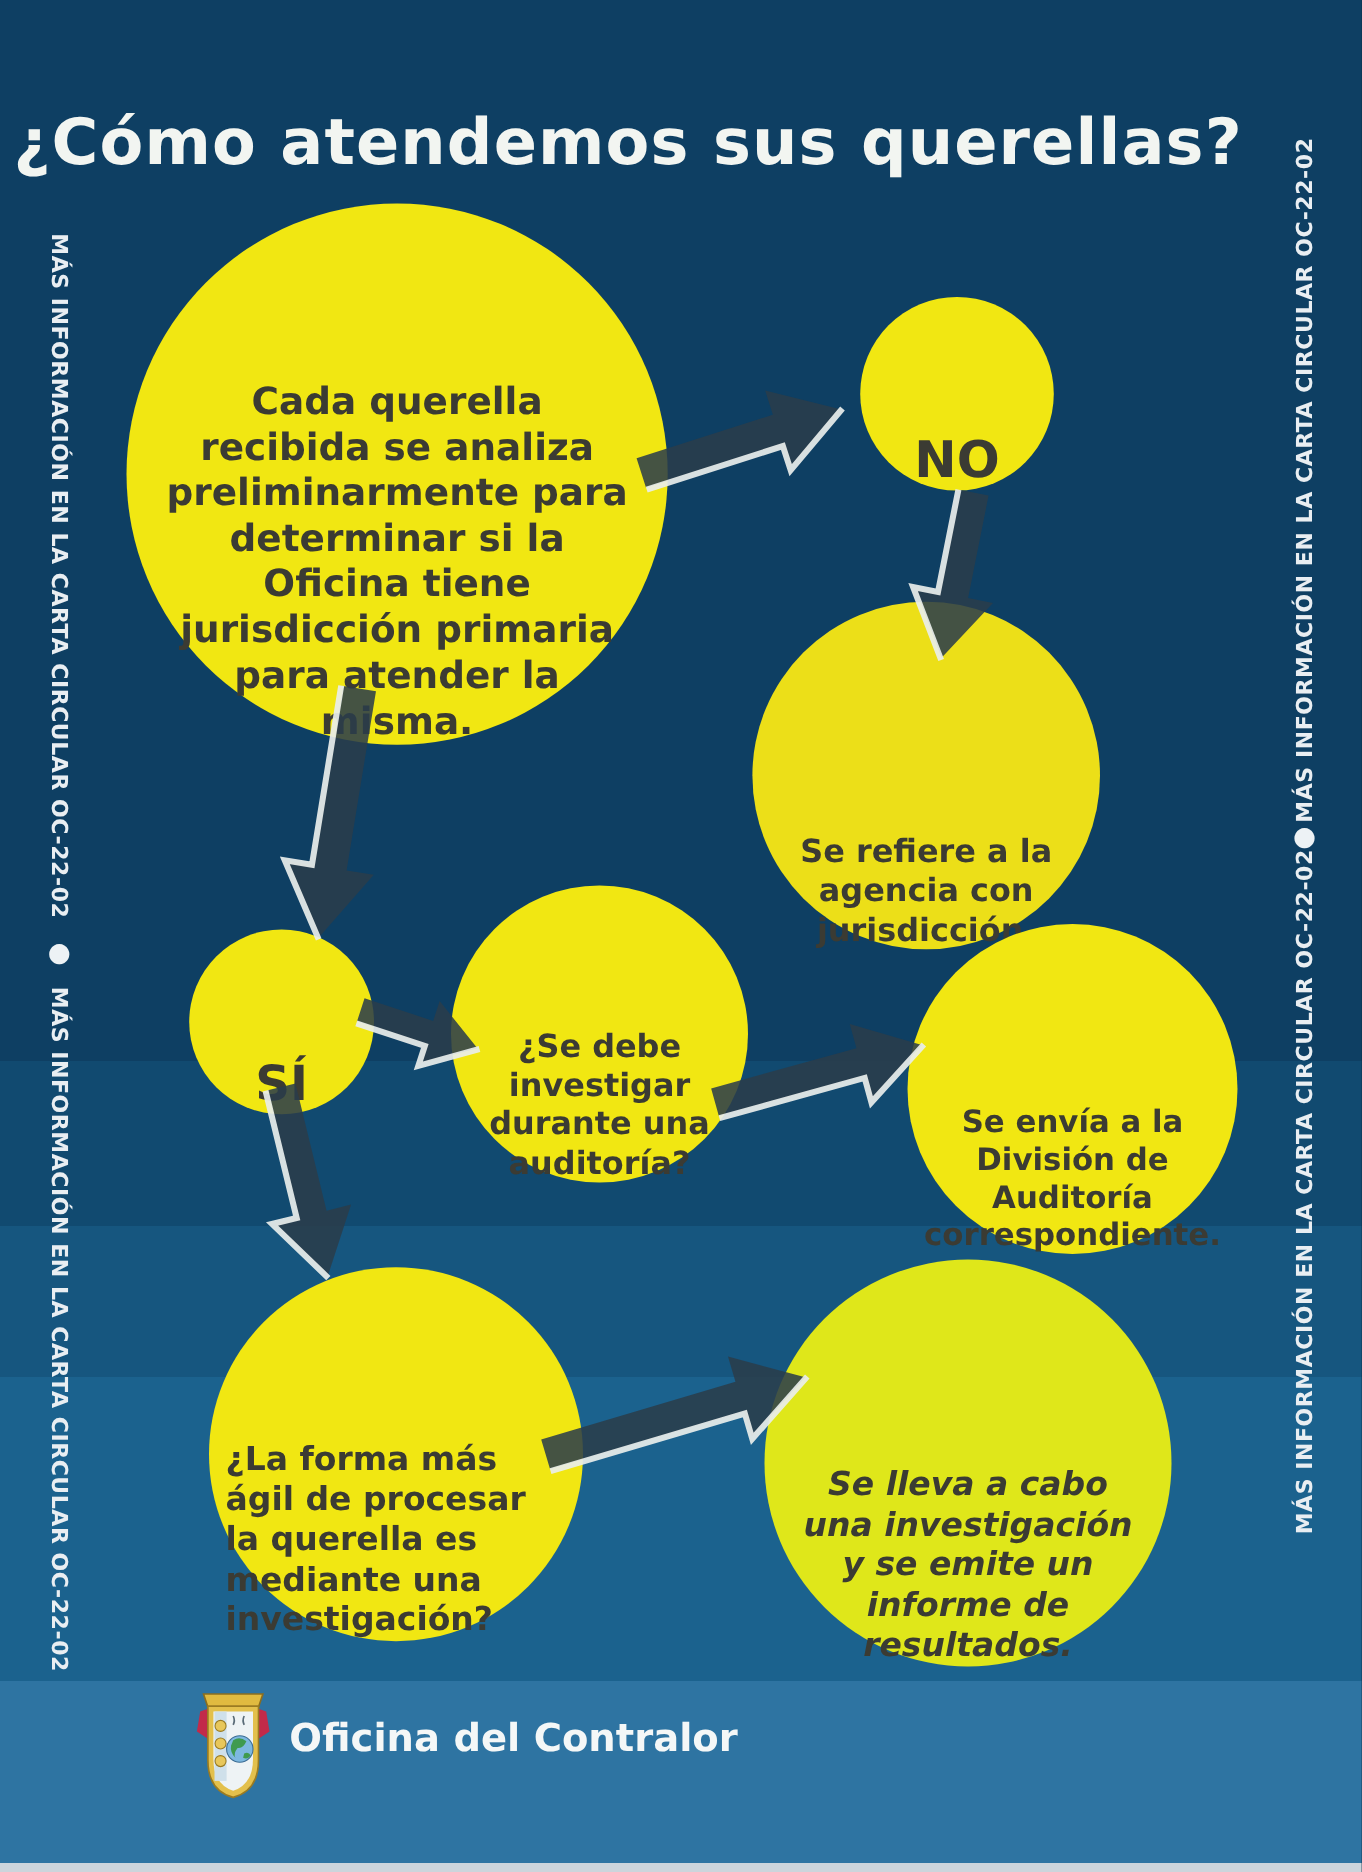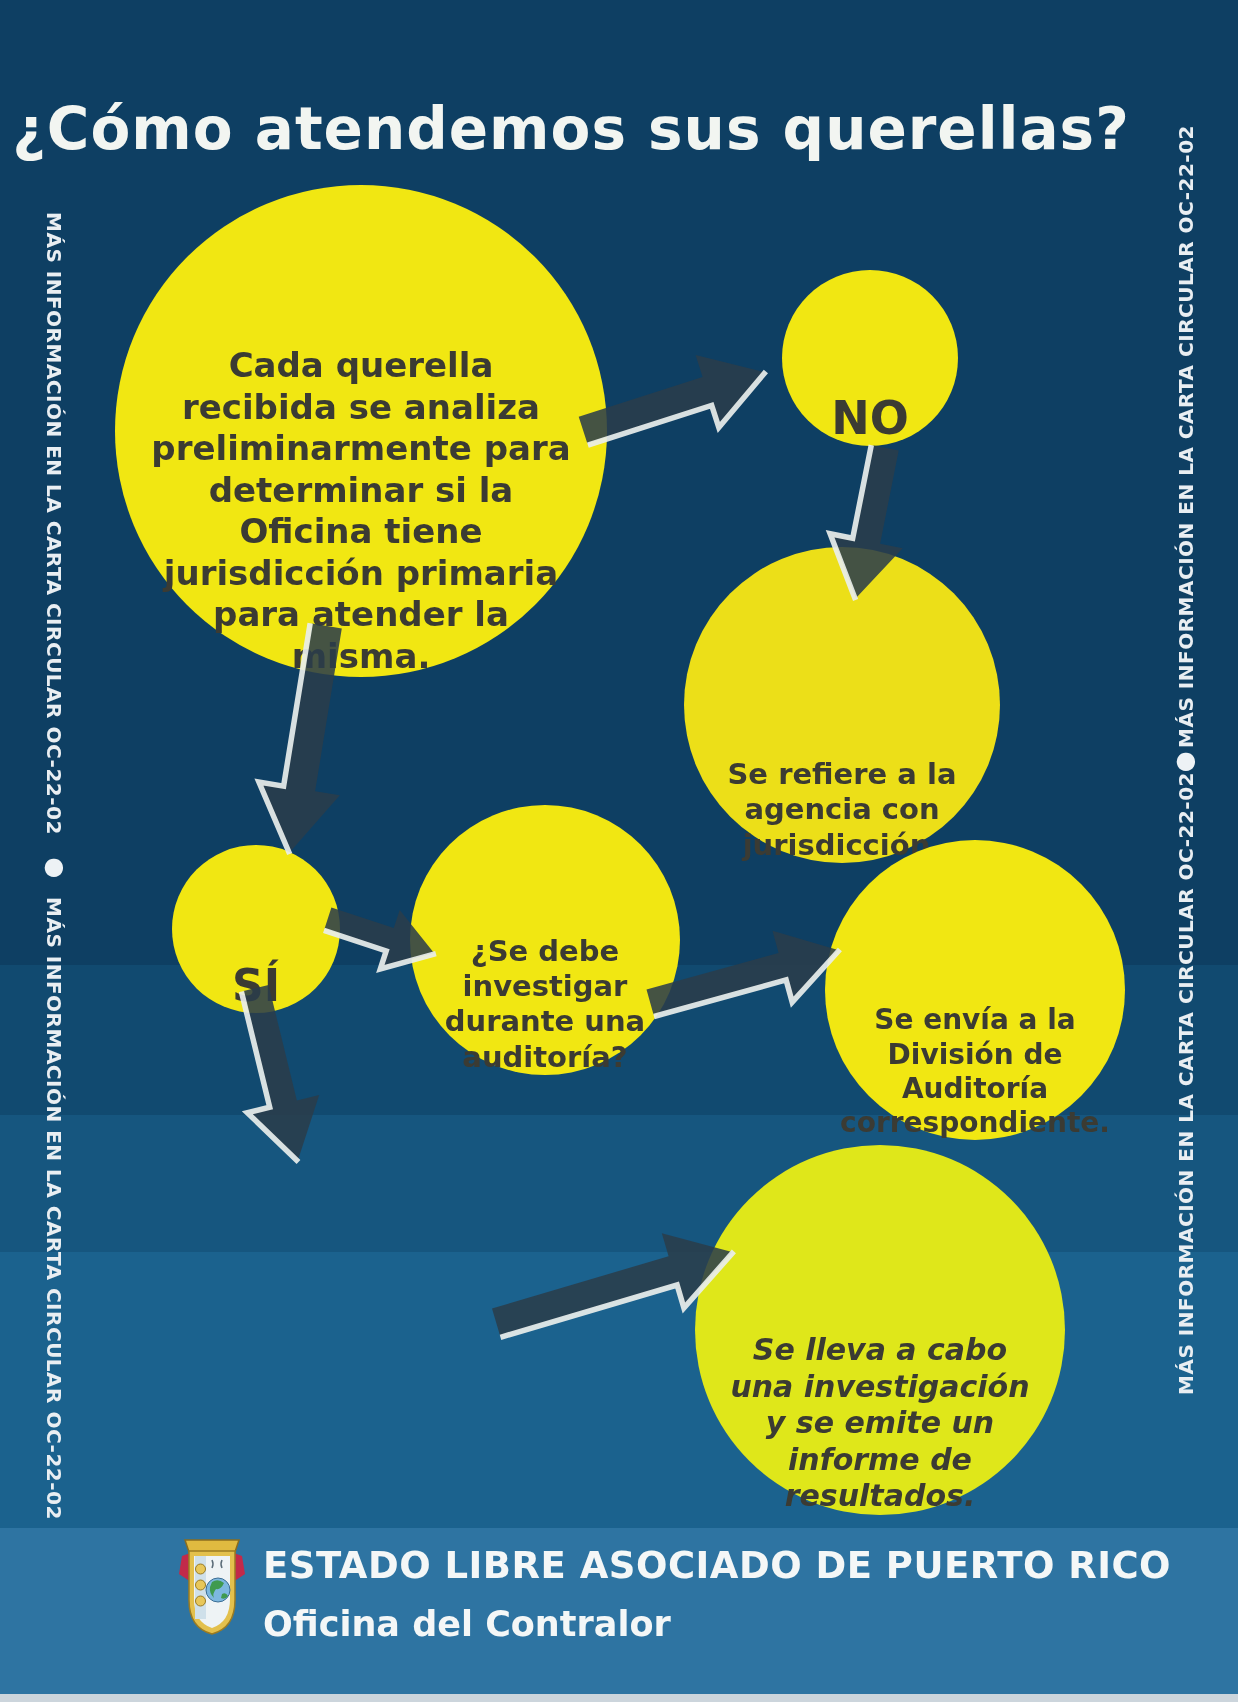--- a/index.html
+++ b/index.html
@@ -100,20 +100,23 @@
   </div>
 
   <div class="node" id="node-investigar">
     <span>¿Se debe investigar durante una auditoría?</span>
   </div>
 
   <div class="node" id="node-envia">
     <span>Se envía a la División de Auditoría correspondiente.</span>
   </div>
 
+  <div class="node" id="node-forma">
+    <span>¿La forma más ágil de procesar la querella es mediante una investigación?</span>
+  </div>
 
   <div class="node" id="node-lleva">
     <span>Se lleva a cabo una investigación  y se emite un informe de resultados.</span>
   </div>
 
   <svg id="flow-arrows" width="1238" height="1702" viewBox="0 0 1238 1702">
       <g>
         <polygon class="arrow-dark" points="587.3,443.3 711.1,403.6 718.2,425.5 764.0,372.0 695.6,355.1 702.6,377.0 578.7,416.7"></polygon>
         <polyline class="arrow-hl" points="587.9,445.2 711.7,405.5 718.8,427.4 765.9,371.4"></polyline>
       </g>
@@ -153,18 +156,17 @@
       <rect x="19" y="18" width="11" height="63" fill="#cfe0ea"></rect>
       <circle cx="24.5" cy="31" r="5" fill="#e8c75a" stroke="#9a7b22"></circle>
       <circle cx="24.5" cy="47" r="5" fill="#e8c75a" stroke="#9a7b22"></circle>
       <circle cx="24.5" cy="63" r="5" fill="#e8c75a" stroke="#9a7b22"></circle>
       <circle cx="42" cy="52" r="12" fill="#7db8e0" stroke="#3c6d94"></circle>
       <path d="M36 44 Q42 40 48 45 Q45 52 40 51 Q36 56 38 60 Q33 55 34 49 Z" fill="#3f9a4f"></path>
       <path d="M46 56 Q50 54 52 58 Q49 62 45 60 Z" fill="#3f9a4f"></path>
       <path d="M36 22 Q38 26 36 30 M46 22 Q44 26 46 30" stroke="#5a6b77" stroke-width="1.5" fill="none"></path>
     </svg>
     <div class="footer-text">
-      <div class="footer-line1">ESTADO LIBRE ASOCIADO DE PUERTO RICO</div>
       <div class="footer-line2">Oficina del Contralor</div>
     </div>
   </div>
 
 </div>
 
 </body></html>

